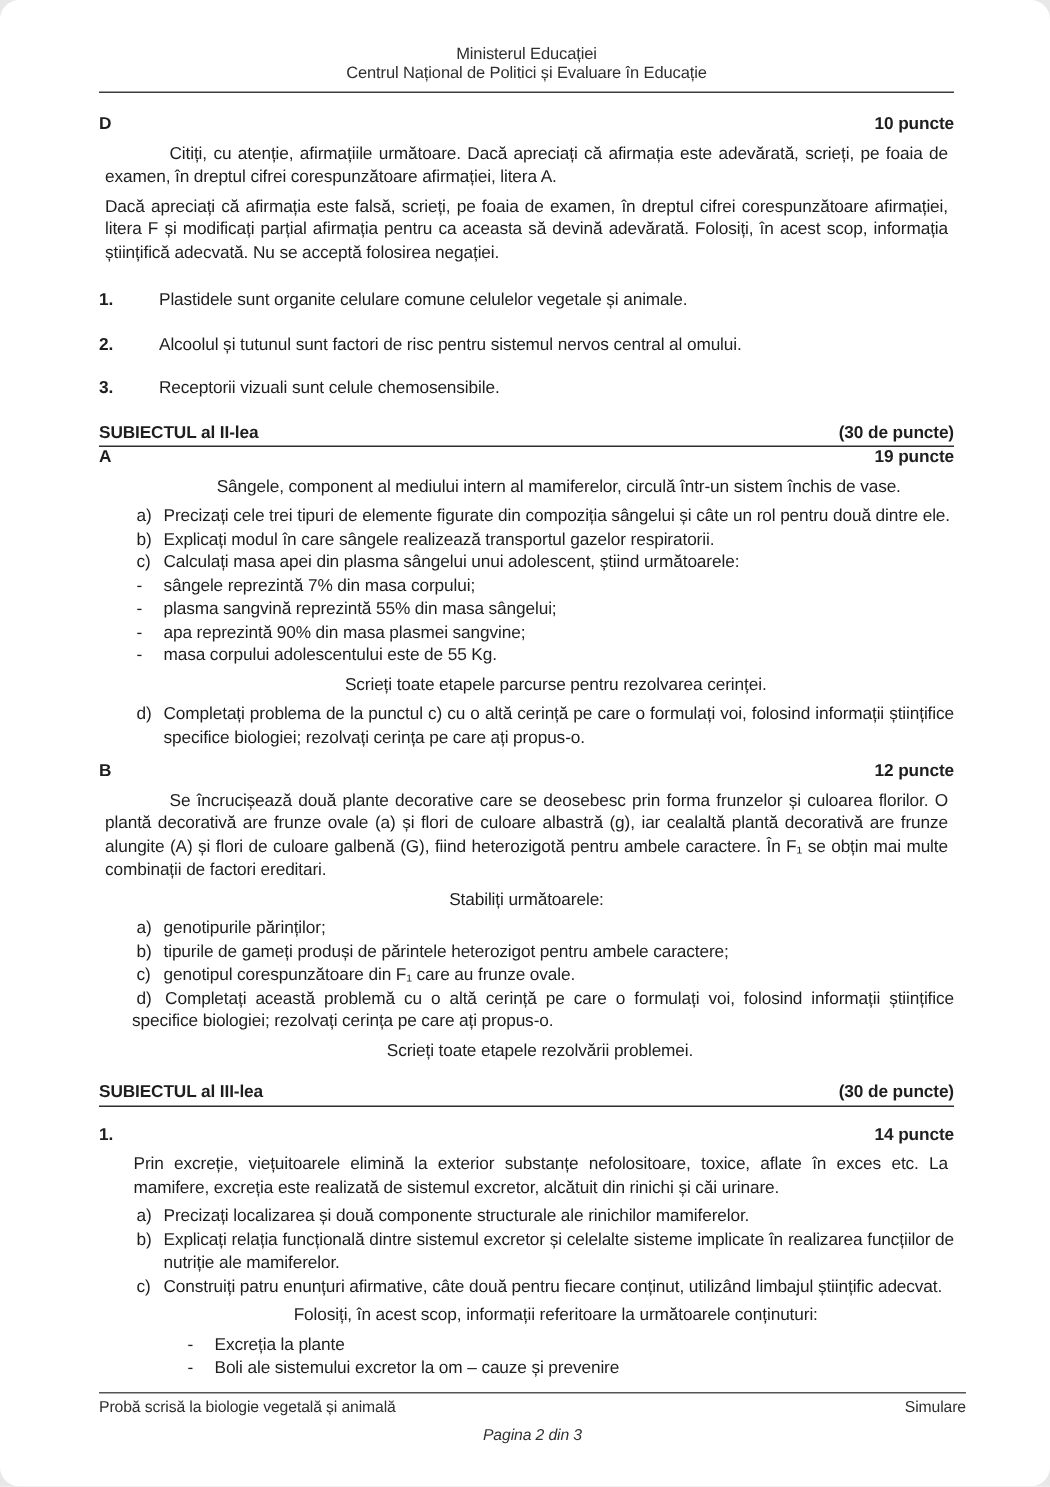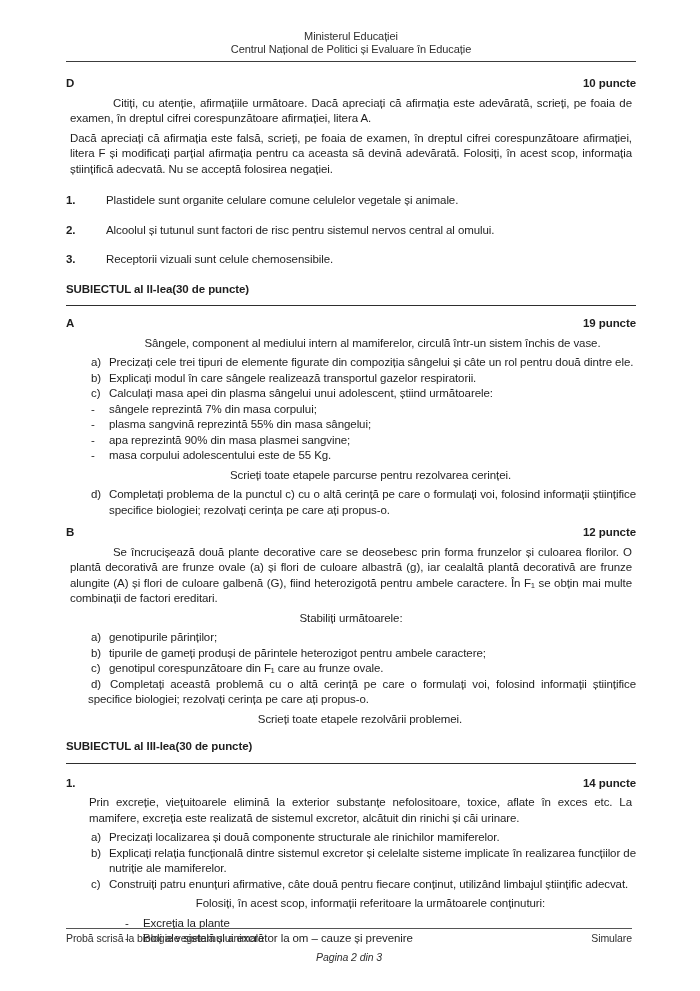--- a/index.html
+++ b/index.html
@@ -6,20 +6,21 @@
   .page {
     position: relative;
     width: 700px;
     height: 991px;
     background: #ffffff;
     margin: 0 auto;
     overflow: hidden;
     font-family: "Liberation Sans", "DejaVu Sans", sans-serif;
     color: #1e1e1e;
     letter-spacing: -0.08px;
+    border-radius: 13px;
   }
   .content {
     padding: 30px 64px 0 66px;
     font-size: 11.5px;
     line-height: 15.5px;
   }
   .doc-header {
     text-align: center;
     font-size: 11px;
     line-height: 13px;
@@ -40,38 +41,38 @@
   .indent { text-indent: 43px; }
   .ml43 { margin-left: 43px; }
   .ml23 { margin-left: 23px; }
   .ml22 { margin-left: 22px; }
   .ml4  { margin-left: 4px; }
   .stmt { display: flex; margin-top: 14px; }
   .stmt.first { margin-top: 16px; }
   .stmt .num { flex: 0 0 40px; font-weight: bold; }
   .subject-row {
     display: flex;
+    justify-content: space-between;
     font-weight: bold;
     margin-top: 14px;
-    margin-bottom: 10px;
-    padding-bottom: 8px;
+    padding-bottom: 0;
     border-bottom: 1.8px solid #2e2e2e;
   }
   .subject-row.s3 { margin-top: 12px; }
   .li { display: flex; }
   .li .lbl { flex: 0 0 18px; margin-left: 25px; }
   .li .txt { flex: 1; text-align: justify; }
   .li .txt.noj { text-align: left; }
   .li.dash3 .lbl { margin-left: 59px; }
   .pd { margin: 0 0 0 22px; text-align: justify; text-indent: 3px; }
   .pd .dlbl { padding-right: 9px; }
   .footer {
     position: absolute;
     left: 66px;
-    right: 68px;
+    right: 56px;
     top: 928px;
     border-top: 1px solid #555;
     font-size: 10.5px;
     line-height: 13px;
     color: #2f2f2f;
   }
   .frow { display: flex; justify-content: space-between; padding-top: 3px; }
   .fcenter { text-align: center; margin-top: 6px; font-style: italic; }
 </style>
 </head>

